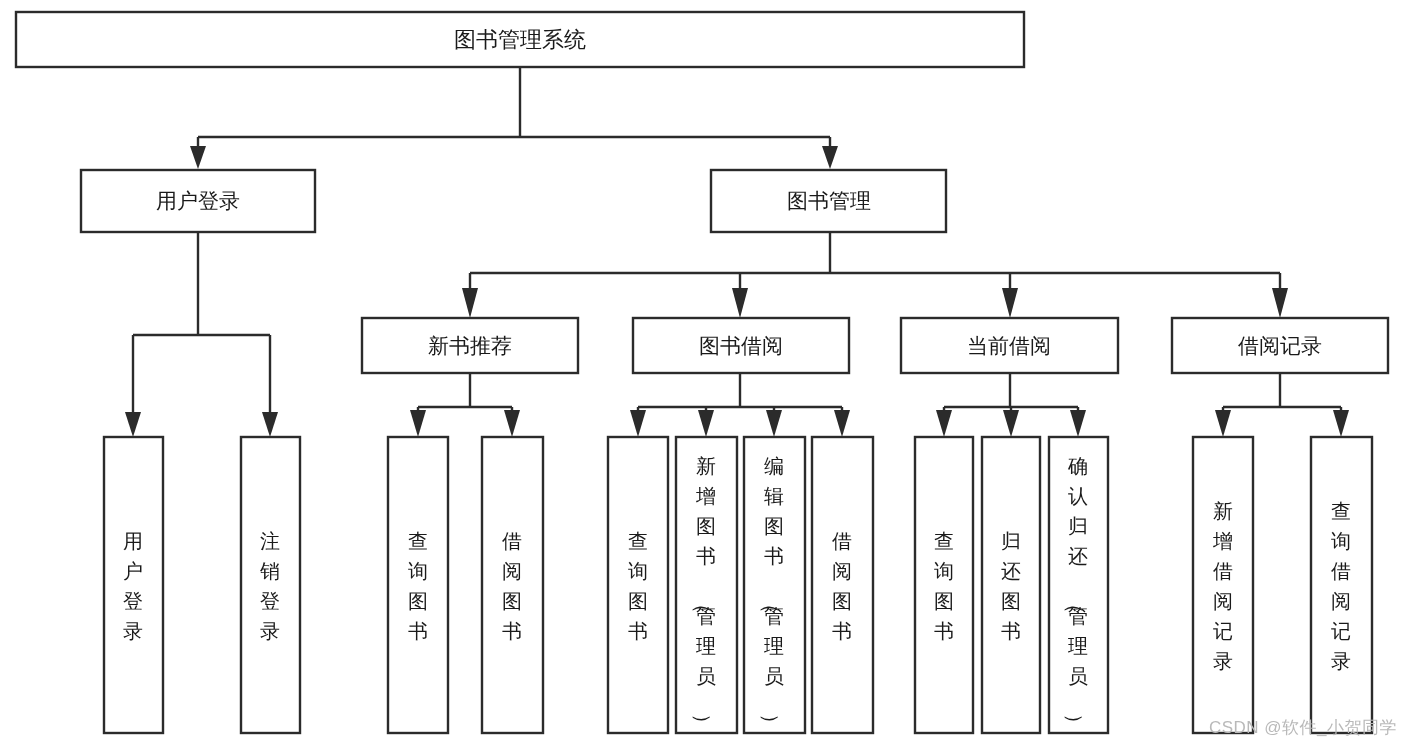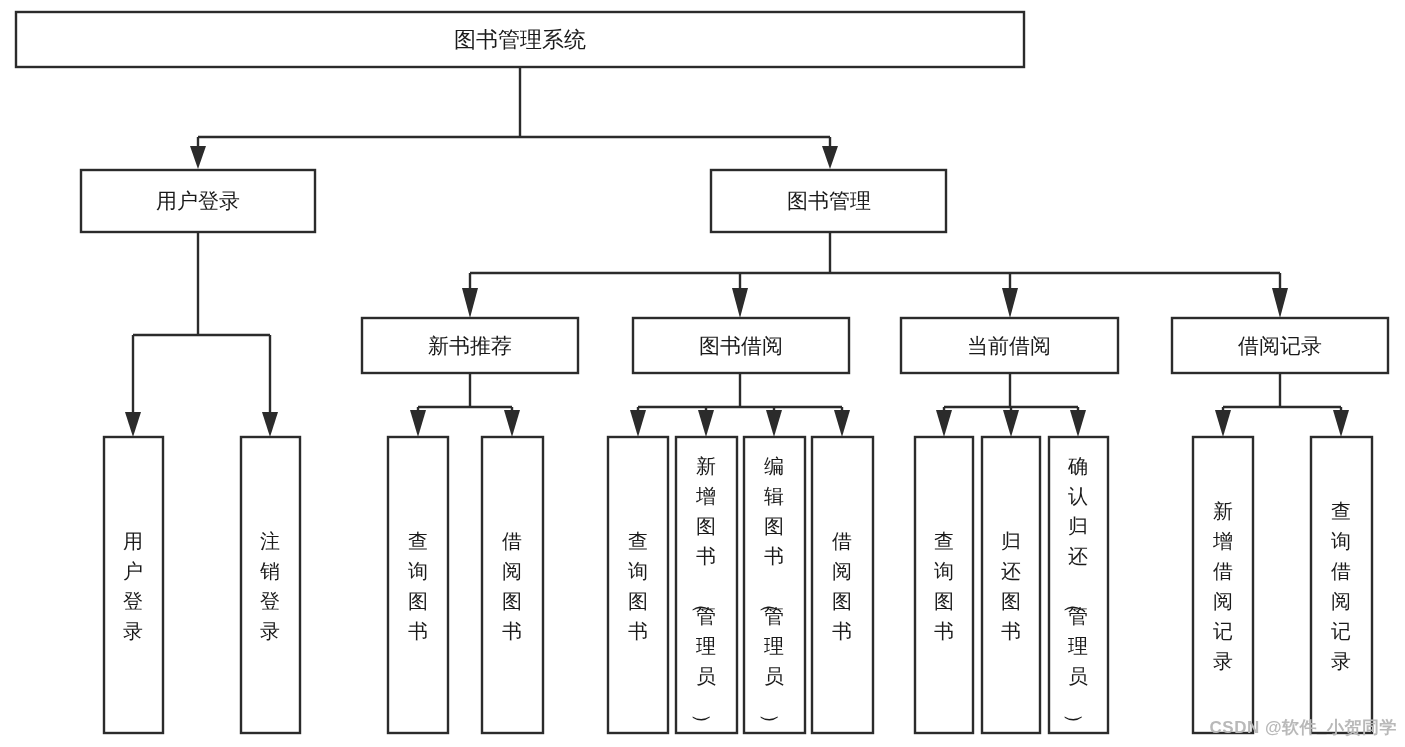--- a/index.html
+++ b/index.html
@@ -53,21 +53,20 @@
   .watermark {
     position: absolute;
     right: 8px;
     bottom: 8px;
     color: #b9b9b9;
     font-size: 17px;
     font-family: "Liberation Sans", "DejaVu Sans", sans-serif;
     letter-spacing: 0.5px;
     white-space: nowrap;
     pointer-events: none;
-    font-weight: bold;
   }
 </style>
 </head>
 <body>
 
 <svg id="diagram" viewBox="0 0 1405 747" xmlns="http://www.w3.org/2000/svg">
 
   <g>
 
     <path class="connector" d="M 520 67 L 520 137"></path>

